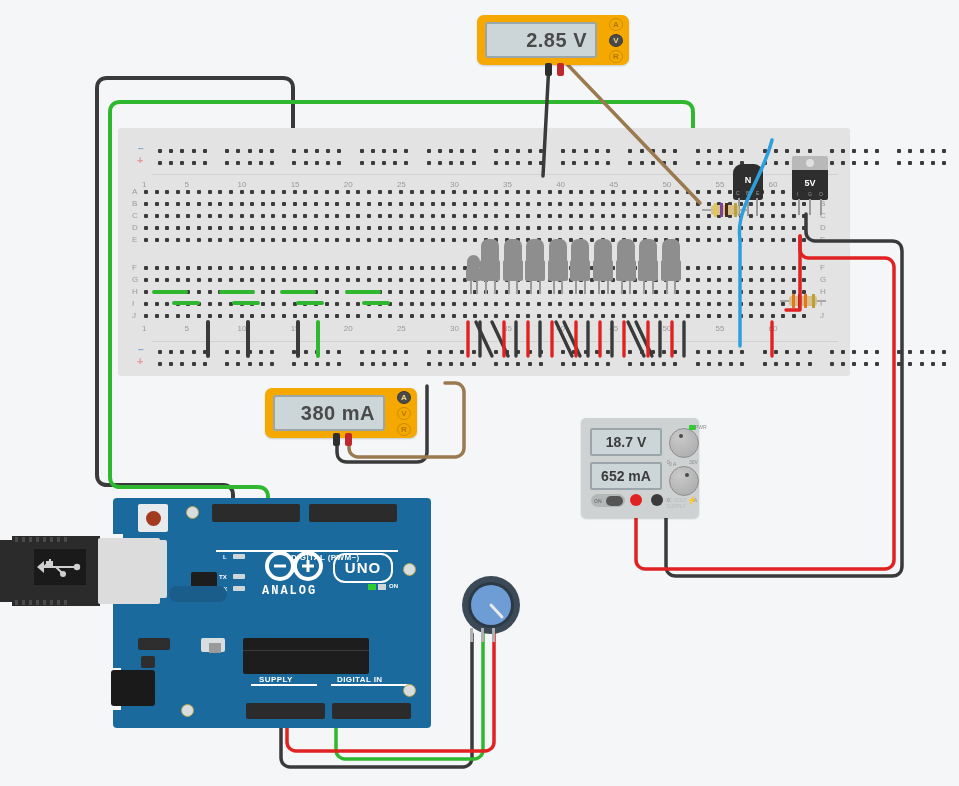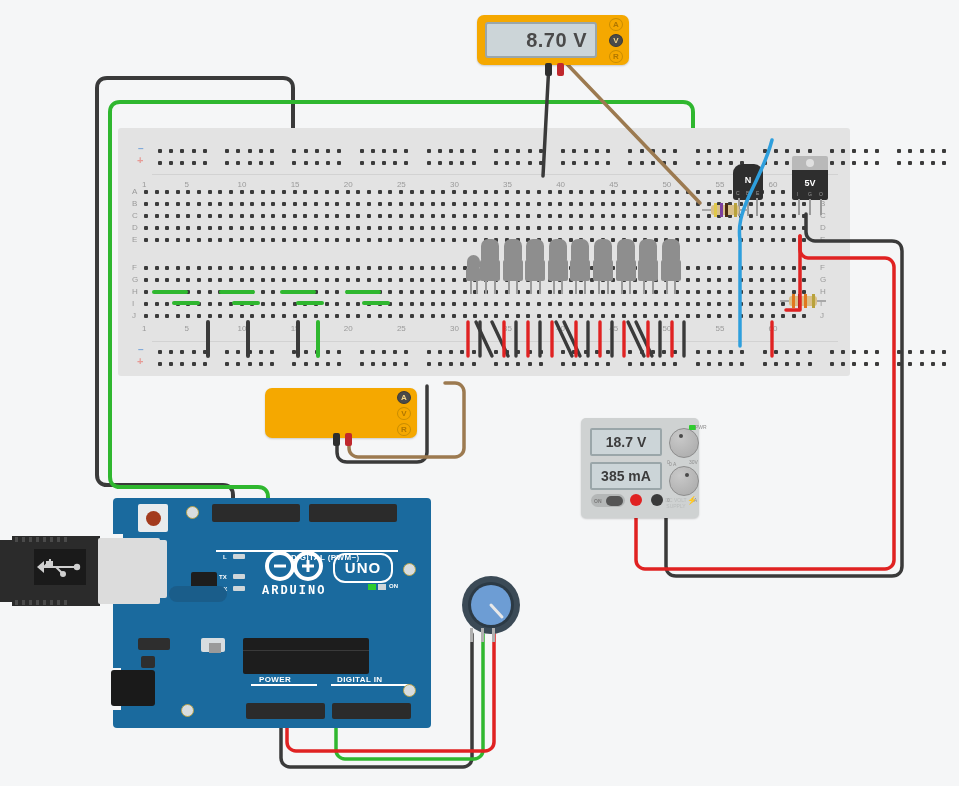--- a/index.html
+++ b/index.html
@@ -1194,43 +1194,44 @@
 
     <path class="wire" d="M337,436 L337,452 C337,458 341,462 347,462 L417,462 C423,462 427,458 427,452 L427,386" stroke="#3a3a3a" stroke-width="3.5"></path>
     <path class="wire" d="M349,436 L349,448 C349,453 353,457 358,457 L455,457 C460,457 464,453 464,448 L464,392 C464,387 460,383 455,383 L445,383" stroke="#9c7a50" stroke-width="3.5"></path>
 
     <path class="wire" d="M472,634 L472,758 C472,763 468,767 463,767 L290,767 C285,767 281,763 281,758 L281,722" stroke="#3a3a3a" stroke-width="3.5"></path>
     <path class="wire" d="M483,634 L483,750 C483,755 479,759 474,759 L345,759 C340,759 336,755 336,750 L336,718" stroke="#2fb72f" stroke-width="3.5"></path>
     <path class="wire" d="M494,634 L494,742 C494,747 490,751 485,751 L296,751 C291,751 287,747 287,742 L287,722" stroke="#e02222" stroke-width="3.5"></path>
   </svg>
 
   <div class="meter" style="left:477px;top:15px;width:152px;height:50px;">
-    <div class="meter-screen" style="left:8px;top:7px;width:112px;height:36px;font-size:20px;">8.70 V</div>
+    <div class="meter-screen" style="left:8px;top:7px;width:112px;height:36px;font-size:20px;">2.85 V</div>
     <div class="mode-col" style="right:6px;top:4px;height:42px;">
       <div class="mode-btn">A</div>
       <div class="mode-btn active">V</div>
       <div class="mode-btn">R</div>
     </div>
     <div class="probe blk" style="left:68px;top:48px;"></div>
     <div class="probe red" style="left:80px;top:48px;"></div>
   </div>
 
   <div class="meter" style="left:265px;top:388px;width:152px;height:50px;">
+    <div class="meter-screen" style="left:8px;top:7px;width:112px;height:36px;font-size:20px;">380 mA</div>
     <div class="mode-col" style="right:6px;top:4px;height:42px;">
       <div class="mode-btn active">A</div>
       <div class="mode-btn">V</div>
       <div class="mode-btn">R</div>
     </div>
     <div class="probe blk" style="left:68px;top:45px;"></div>
     <div class="probe red" style="left:80px;top:45px;"></div>
   </div>
 
   <div id="psu">
     <div class="psu-screen" style="top:10px;">18.7 V</div>
-    <div class="psu-screen" style="top:44px;">385 mA</div>
+    <div class="psu-screen" style="top:44px;">652 mA</div>
 
     <div class="knob" style="left:88px;top:10px;">
       <div class="knob-dot" style="left:9px;top:5px;"></div>
     </div>
     <div class="knob-lbl" style="left:86px;top:41px;">0</div>
     <div class="knob-lbl" style="left:108px;top:41px;">30V</div>
     <div class="psu-led" style="left:108px;top:7px;"></div>
     <div class="knob-lbl" style="left:114px;top:6px;color:#8e8e8e;">PWR</div>
 
     <div class="knob" style="left:88px;top:48px;">
@@ -1293,39 +1294,39 @@
     <div class="led-lbl" style="left:106px;top:88px;">RX</div>
 
     <svg style="position:absolute;left:150px;top:52px;width:62px;height:32px;">
       <circle cx="17" cy="16" r="13" fill="none" stroke="#fff" stroke-width="4"></circle>
       <circle cx="45" cy="16" r="13" fill="none" stroke="#fff" stroke-width="4"></circle>
       <line x1="11" y1="16" x2="23" y2="16" stroke="#fff" stroke-width="3"></line>
       <line x1="39" y1="16" x2="51" y2="16" stroke="#fff" stroke-width="3"></line>
       <line x1="45" y1="10" x2="45" y2="22" stroke="#fff" stroke-width="3"></line>
     </svg>
     <div class="logo-uno" style="left:220px;top:55px;width:56px;height:26px;line-height:26px;">UNO</div>
-    <div class="logo-ard" style="left:149px;top:86px;">ARDUINO</div>
+    <div class="logo-ard" style="left:149px;top:86px;">ANALOG</div>
 
     <div style="position:absolute;left:255px;top:86px;width:8px;height:6px;background:#2ecc2e;"></div>
     <div style="position:absolute;left:265px;top:86px;width:8px;height:6px;background:#cfd6d9;"></div>
     <div class="led-lbl" style="left:276px;top:85px;">ON</div>
 
     <div class="chip" style="left:78px;top:74px;width:26px;height:28px;"></div>
     <div class="chip" style="left:88px;top:140px;width:24px;height:14px;background:#d8dde0;"></div>
     <div style="position:absolute;left:25px;top:140px;width:32px;height:12px;background:#2e2e2e;border-radius:2px;"></div>
     <div style="position:absolute;left:28px;top:158px;width:14px;height:12px;background:#2e2e2e;border-radius:2px;"></div>
     <div style="position:absolute;left:56px;top:88px;width:58px;height:16px;border-radius:8px;background:#1a5d8a;"></div>
     <div style="position:absolute;left:96px;top:145px;width:12px;height:10px;background:#9a9a9a;"></div>
 
     <div class="chip" style="left:130px;top:140px;width:126px;height:36px;"></div>
     <div style="position:absolute;left:130px;top:152px;width:126px;height:1px;background:#3a3a3a;"></div>
 
     <div class="ard-line" style="left:138px;top:186px;width:66px;"></div>
     <div class="ard-line" style="left:218px;top:186px;width:78px;"></div>
-    <div class="sect-lbl" style="left:146px;top:177px;font-size:8px;">POWER</div>
+    <div class="sect-lbl" style="left:146px;top:177px;font-size:8px;">SUPPLY</div>
     <div class="sect-lbl" style="left:224px;top:177px;font-size:8px;">DIGITAL IN</div>
 
     <div class="hdr" style="left:133px;top:205px;width:79px;height:16px;"></div>
 
     <div class="hdr" style="left:219px;top:205px;width:79px;height:16px;"></div>
 
     <div class="mount" style="left:290px;top:186px;"></div>
     <div class="mount" style="left:68px;top:206px;"></div>
   </div>
 

